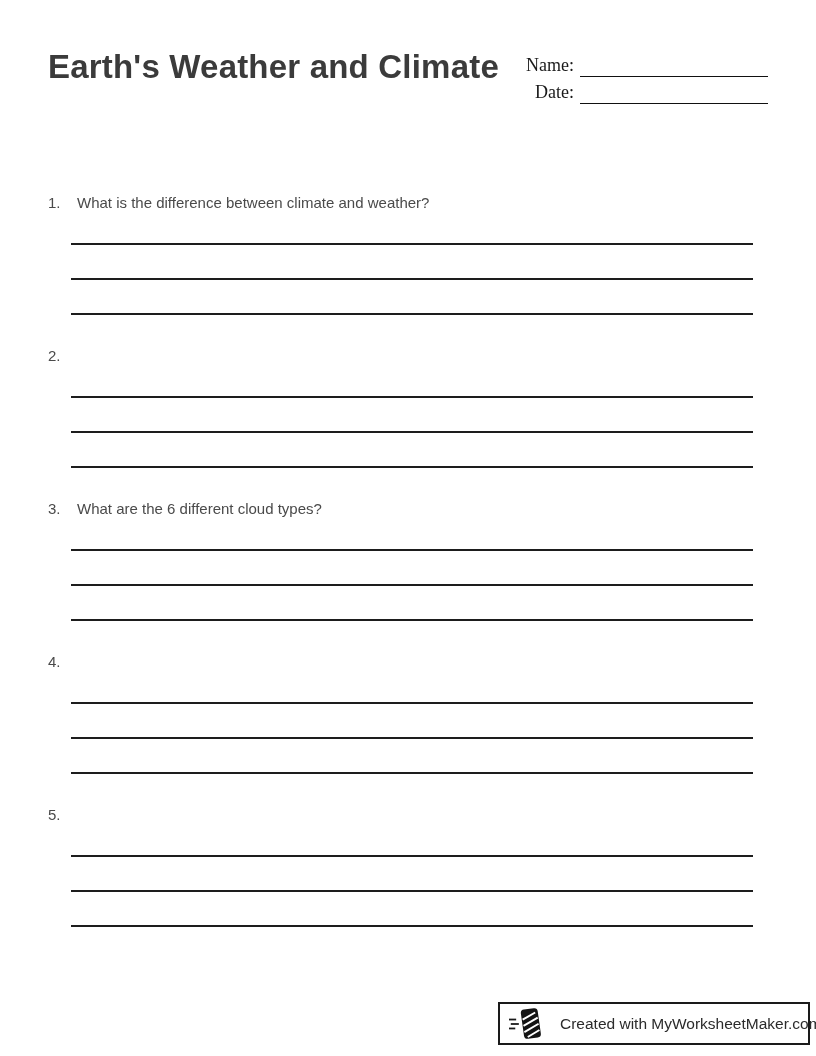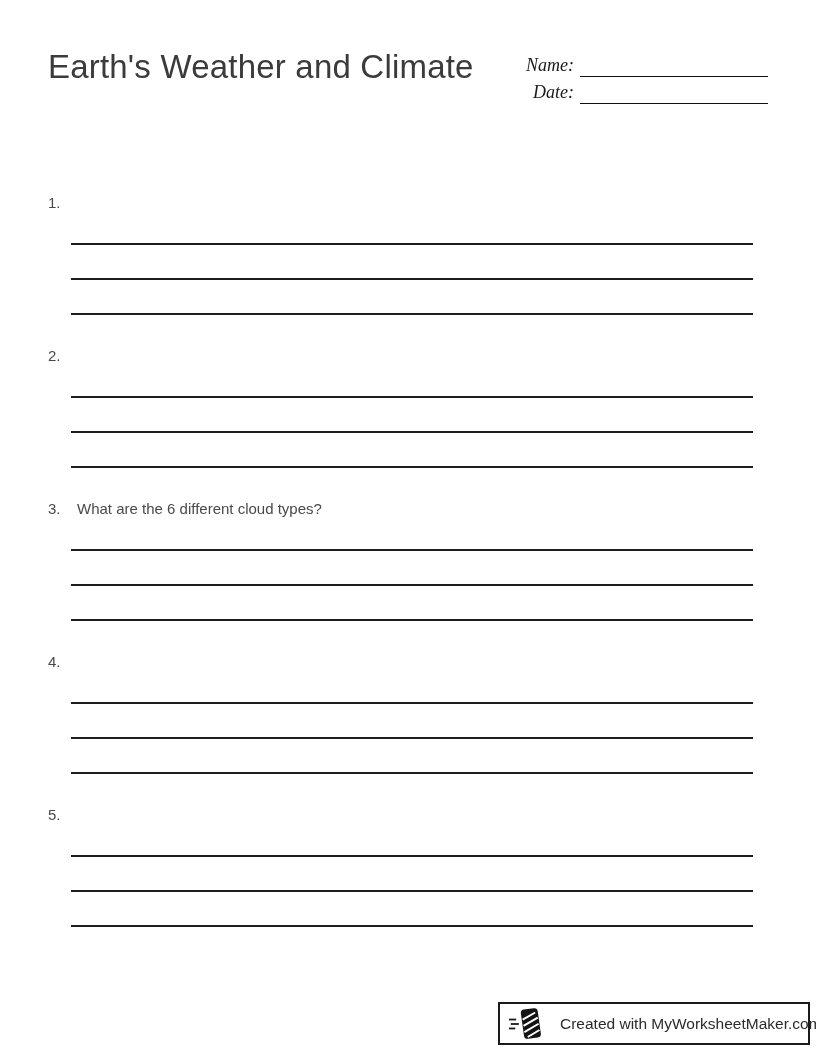--- a/index.html
+++ b/index.html
@@ -13,33 +13,32 @@
     overflow: hidden;
   }
 
   
   .title {
     position: absolute;
     left: 48px;
     top: 48px;
     font-size: 33px;
     line-height: 38px;
-    font-weight: 400;
+    font-weight: 700;
     color: #3b3b3b;
     letter-spacing: 0.2px;
   }
   .name-date {
     position: absolute;
     top: 50px;
     right: 48px;
     width: 250px;
     font-family: "Liberation Serif", serif;
     font-size: 18px;
     color: #1a1a1a;
-    font-style: italic;
   }
   .nd-row { display: flex; align-items: flex-end; height: 27px; }
   .nd-row + .nd-row { }
   .nd-label { width: 56px; text-align: right; line-height: 24px; }
   .nd-line {
     flex: 1;
     margin-left: 6px;
     height: 24px;
     border-bottom: 1.6px solid #111111;
   }
@@ -105,20 +104,21 @@
       <span class="nd-label">Date:</span>
       <span class="nd-line"></span>
     </div>
   </div>
 
   <div class="questions">
 
     <div class="question">
       <div class="q-row">
         <span class="q-num">1.</span>
+        <span class="q-text">What is the difference between climate and weather?</span>
       </div>
       <div class="answer-line first"></div>
       <div class="answer-line"></div>
       <div class="answer-line"></div>
     </div>
 
     <div class="question">
       <div class="q-row">
         <span class="q-num">2.</span>
       </div>

